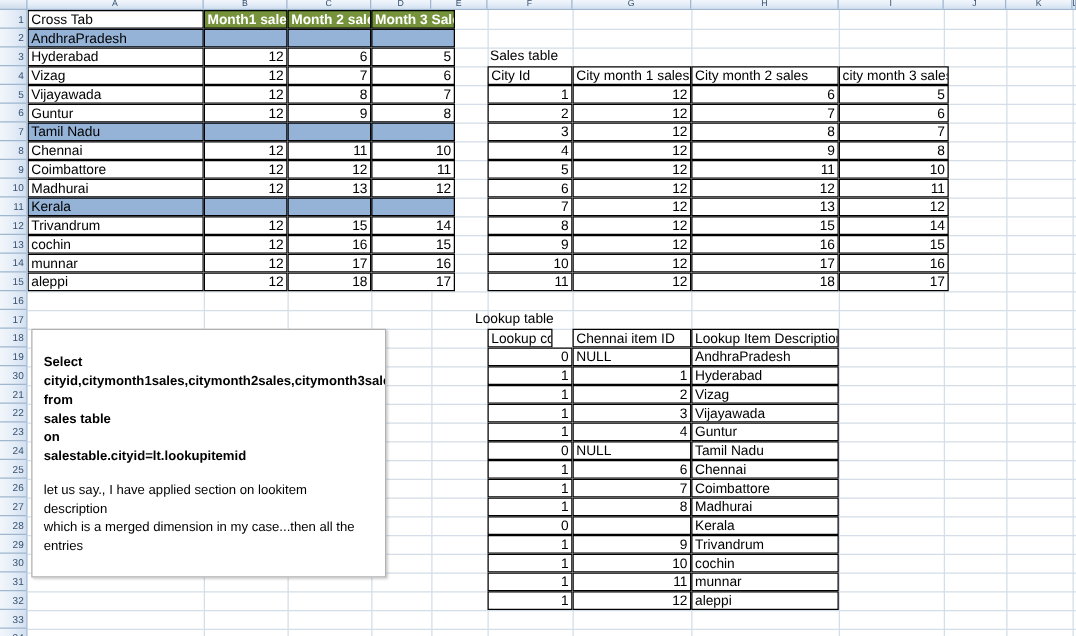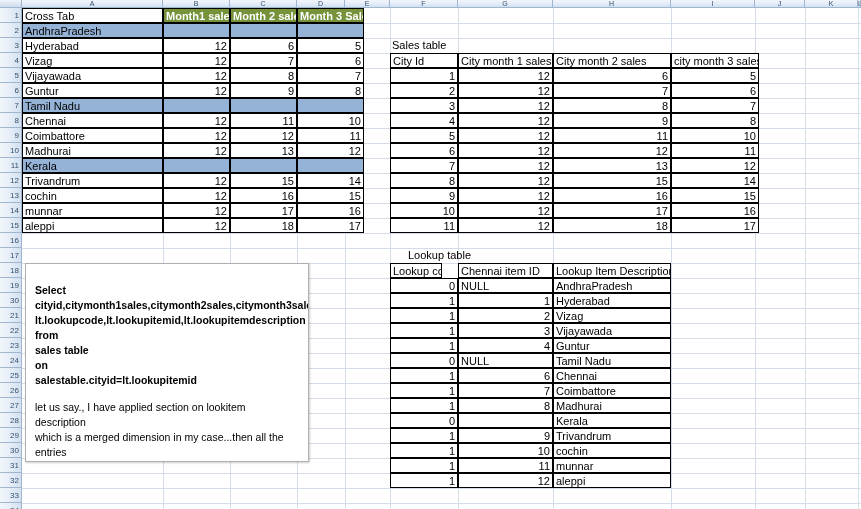--- a/index.html
+++ b/index.html
@@ -307,21 +307,21 @@
         <div class="cell bord num" style="left: 531px; top: 180px; width: 118px;">16</div>
         <div class="cell bord num" style="left: 649px; top: 180px; width: 88px;">15</div>
         <div class="cell bord num" style="left: 368px; top: 195px; width: 68px;">10</div>
         <div class="cell bord num" style="left: 436px; top: 195px; width: 95px;">12</div>
         <div class="cell bord num" style="left: 531px; top: 195px; width: 118px;">17</div>
         <div class="cell bord num" style="left: 649px; top: 195px; width: 88px;">16</div>
         <div class="cell bord num" style="left: 368px; top: 210px; width: 68px;">11</div>
         <div class="cell bord num" style="left: 436px; top: 210px; width: 95px;">12</div>
         <div class="cell bord num" style="left: 531px; top: 210px; width: 118px;">18</div>
         <div class="cell bord num" style="left: 649px; top: 210px; width: 88px;">17</div>
-        <div class="cell plain txt" style="left: 384px; top: 240px; width: 68px;">Lookup table</div>
+        <div class="cell plain txt" style="left: 356px; top: 240px; width: 68px;">Lookup table</div>
         <div class="cell bord txt" style="left: 368px; top: 255px; width: 52px;">Lookup code</div>
         <div class="cell bord txt" style="left: 436px; top: 255px; width: 95px;">Chennai item ID</div>
         <div class="cell bord txt" style="left: 531px; top: 255px; width: 118px;">Lookup Item Description</div>
         <div class="cell bord num" style="left: 368px; top: 270px; width: 68px;">0</div>
         <div class="cell bord txt" style="left: 436px; top: 270px; width: 95px;">NULL</div>
         <div class="cell bord txt" style="left: 531px; top: 270px; width: 118px;">AndhraPradesh</div>
         <div class="cell bord num" style="left: 368px; top: 285px; width: 68px;">1</div>
         <div class="cell bord num" style="left: 436px; top: 285px; width: 95px;">1</div>
         <div class="cell bord txt" style="left: 531px; top: 285px; width: 118px;">Hyderabad</div>
         <div class="cell bord num" style="left: 368px; top: 300px; width: 68px;">1</div>
@@ -418,21 +418,20 @@
         <div class="col-head" style="left: 858px; width: 3px;">L</div>
       </div>
   </div>
   <div class="corner-box"></div>
 
   <div id="query-box">
     <div class="q-gap"></div>
     <div class="q-sql" id="q-sql">
         <div>Select</div>
         <div>cityid,citymonth1sales,citymonth2sales,citymonth3sales,</div>
-        <div>lt.lookupcode,lt.lookupitemid,lt.lookupitemdescription</div>
         <div>from</div>
         <div>sales table</div>
         <div>on</div>
         <div>salestable.cityid=lt.lookupitemid</div>
       </div>
     <div class="q-gap"></div>
     <div class="q-note" id="q-note">
         <div>let us say., I have applied section on  lookitem description</div>
         <div>which is a merged dimension  in my case...then all the entries</div>
       </div>

